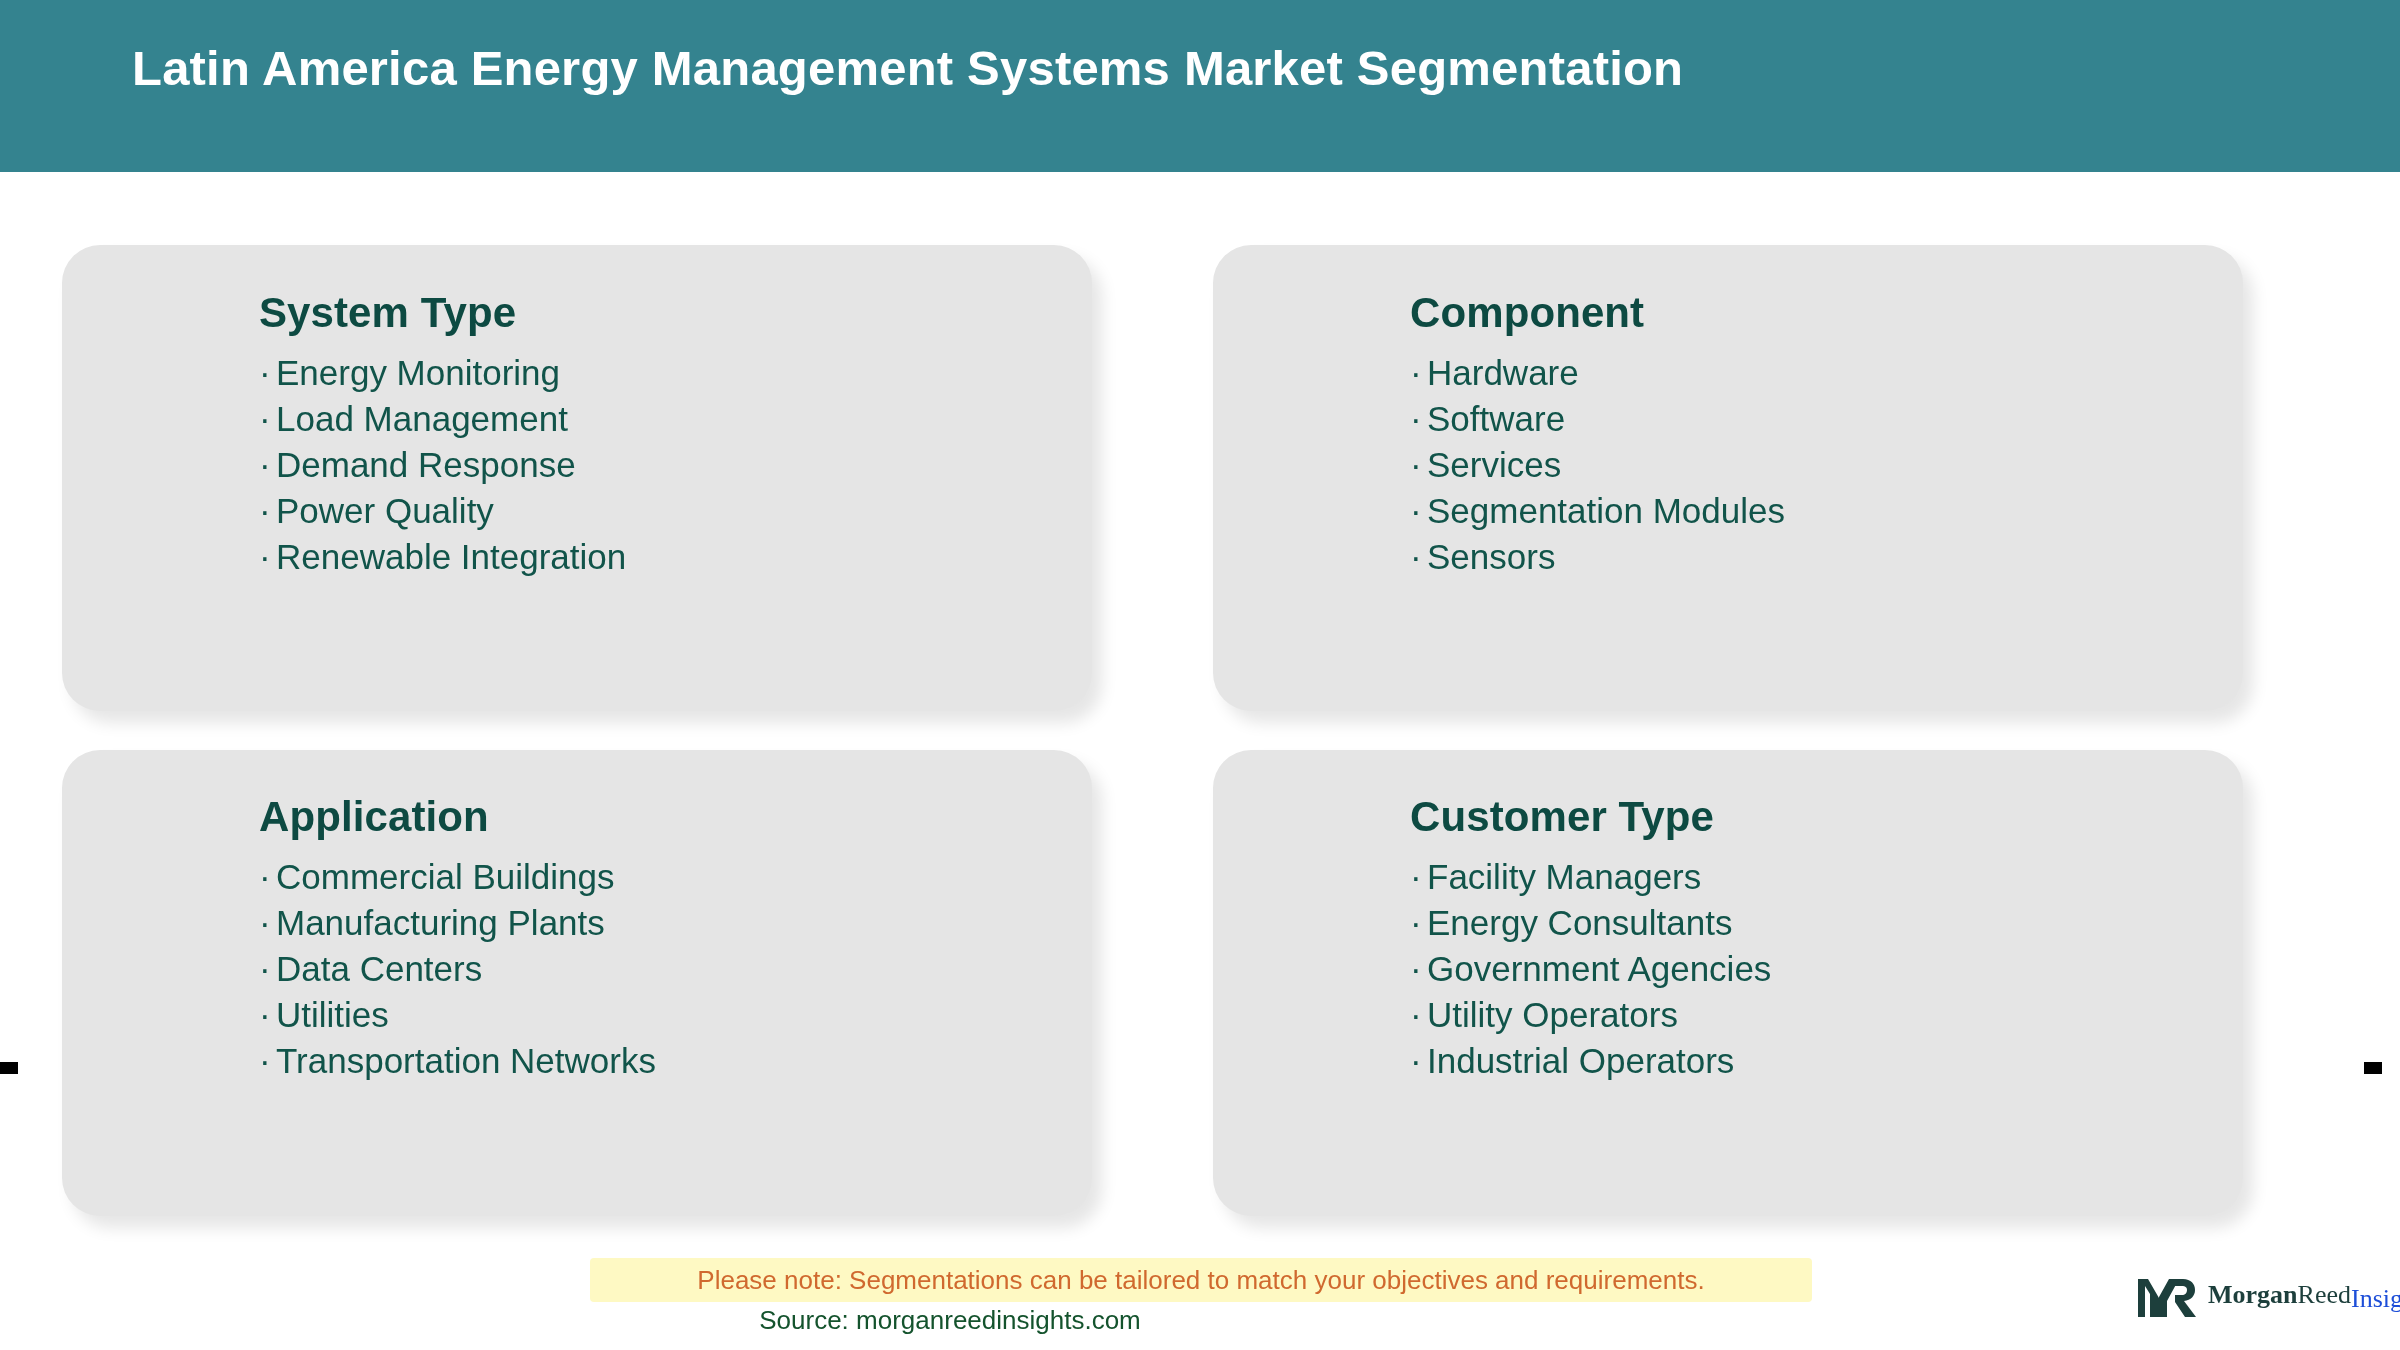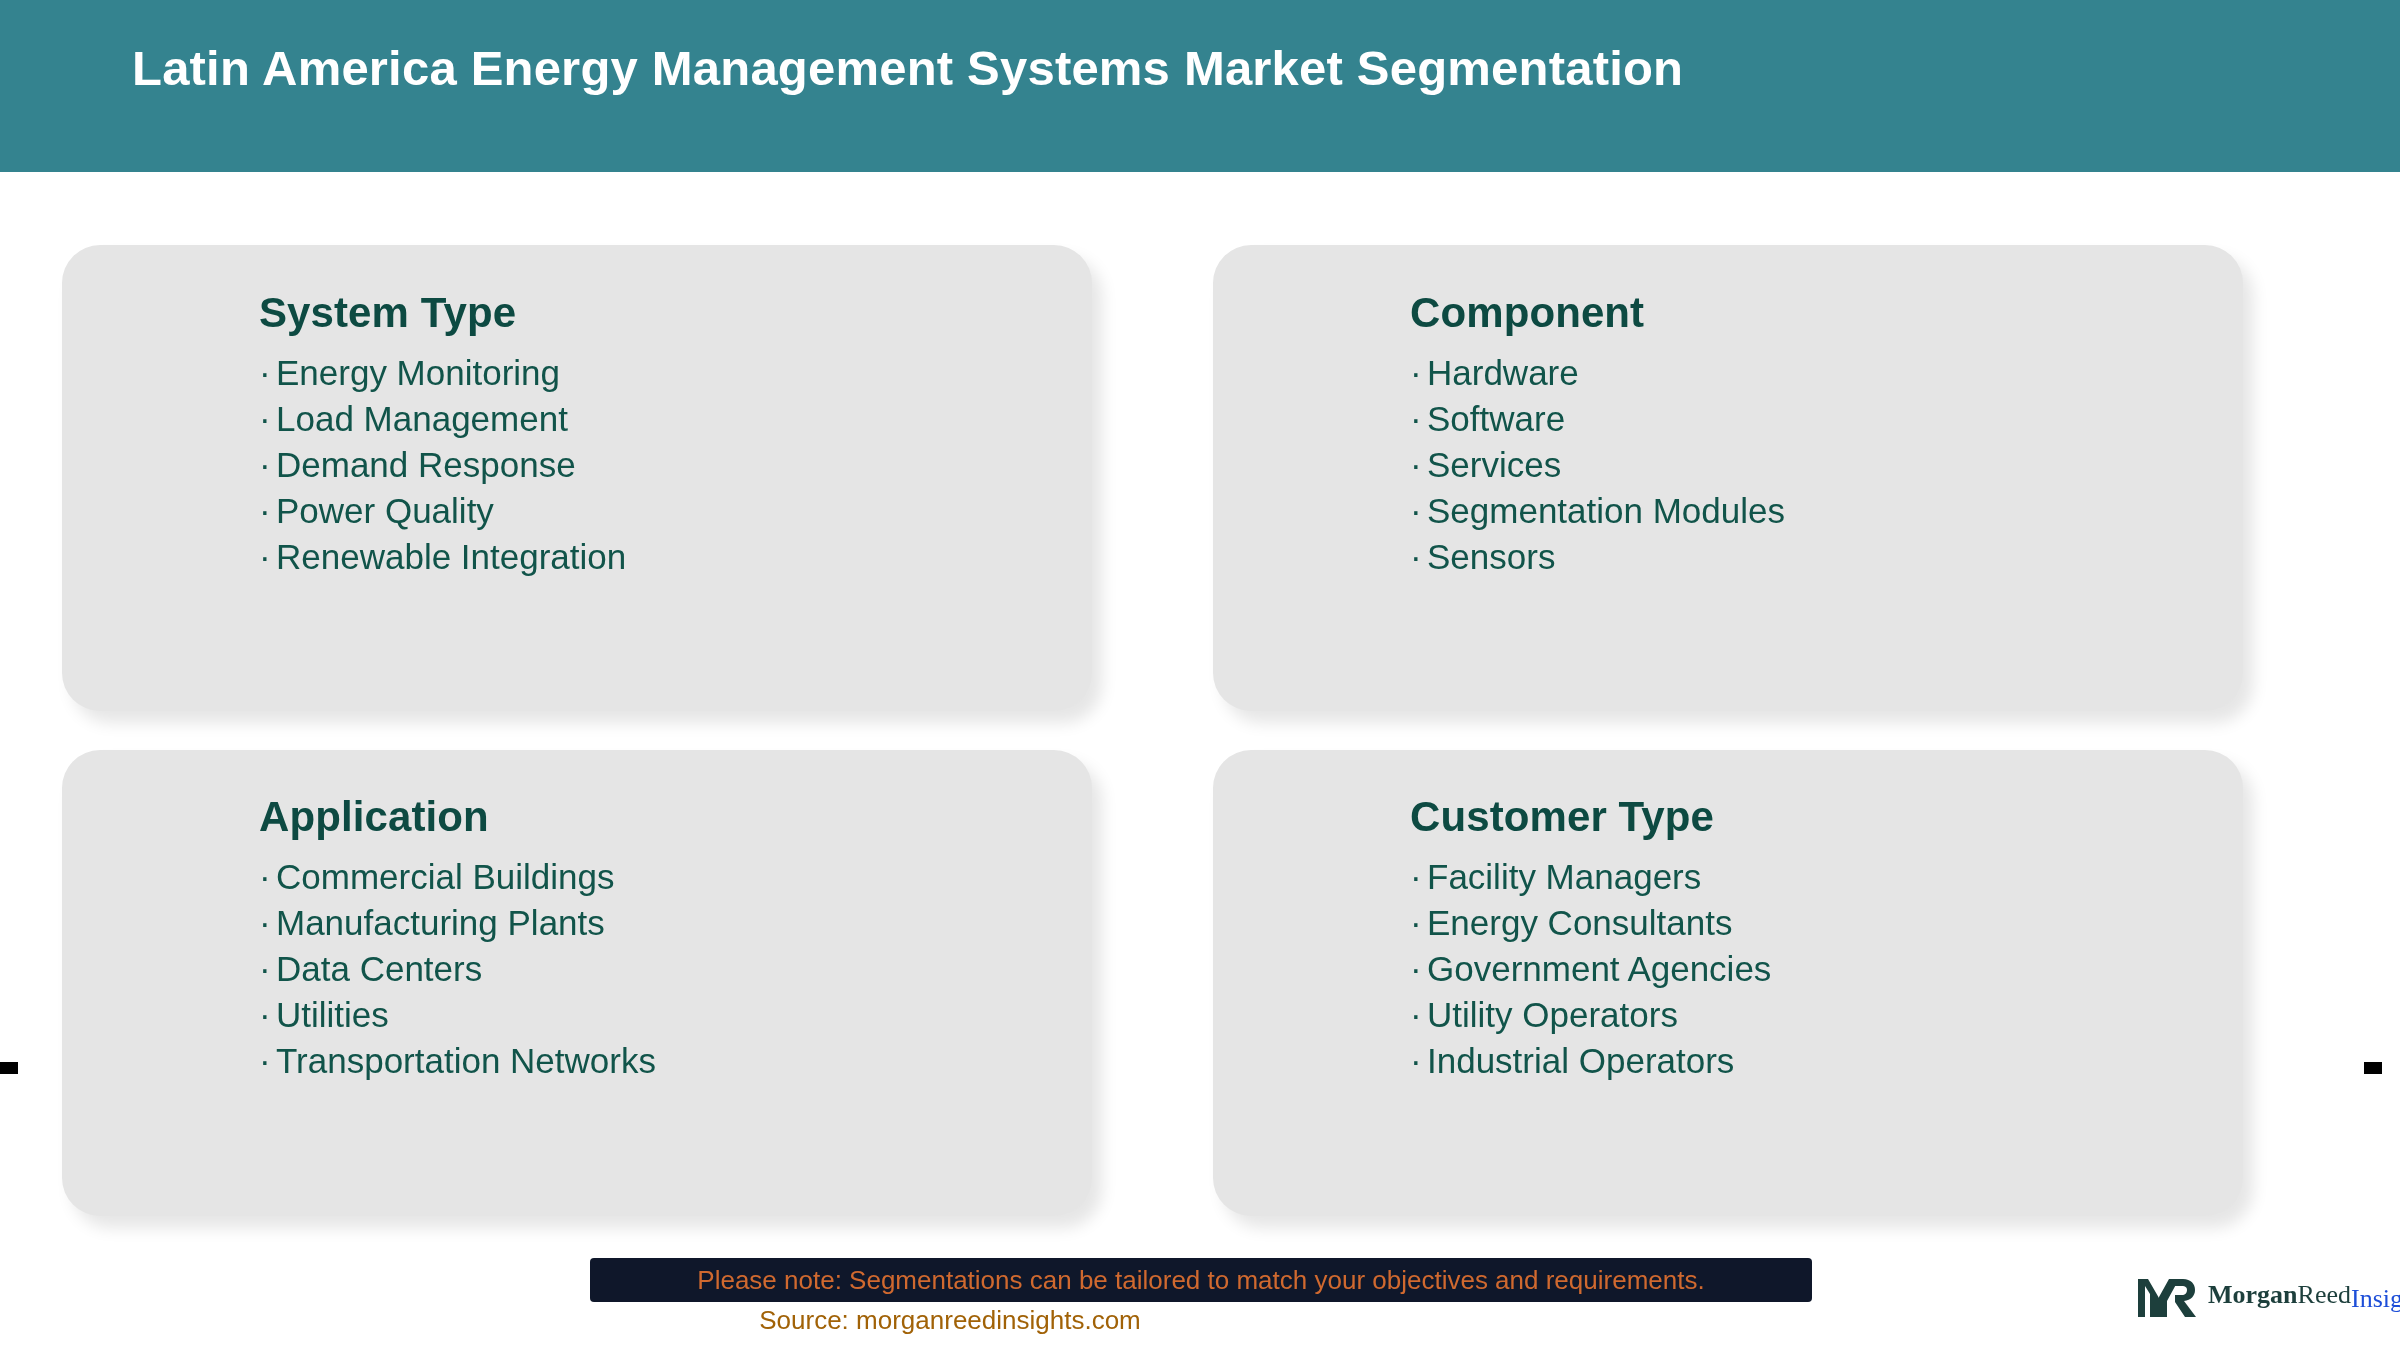--- a/index.html
+++ b/index.html
@@ -103,40 +103,40 @@
     line-height: 46px;
   }
 
   
   .note-box {
     position: absolute;
     left: 590px;
     top: 1258px;
     width: 1222px;
     height: 44px;
-    background: #0f172a;
+    background: #fef9c3;
     border-radius: 4px;
     display: flex;
     align-items: center;
     justify-content: center;
   }
   .note-text {
     font-size: 26px;
     color: #d0692f;
     white-space: nowrap;
   }
 
   .source-text {
     position: absolute;
     left: 0;
     top: 1305px;
     width: 2400px;
     text-align: center;
     font-size: 26px;
-    color: #a16207;
+    color: #14532d;
   }
   .source-text-inner { display: inline-block; transform: translateX(-250px); }
 
   
   .logo {
     position: absolute;
     left: 2136px;
     top: 1266px;
     width: 230px;
     height: 62px;

